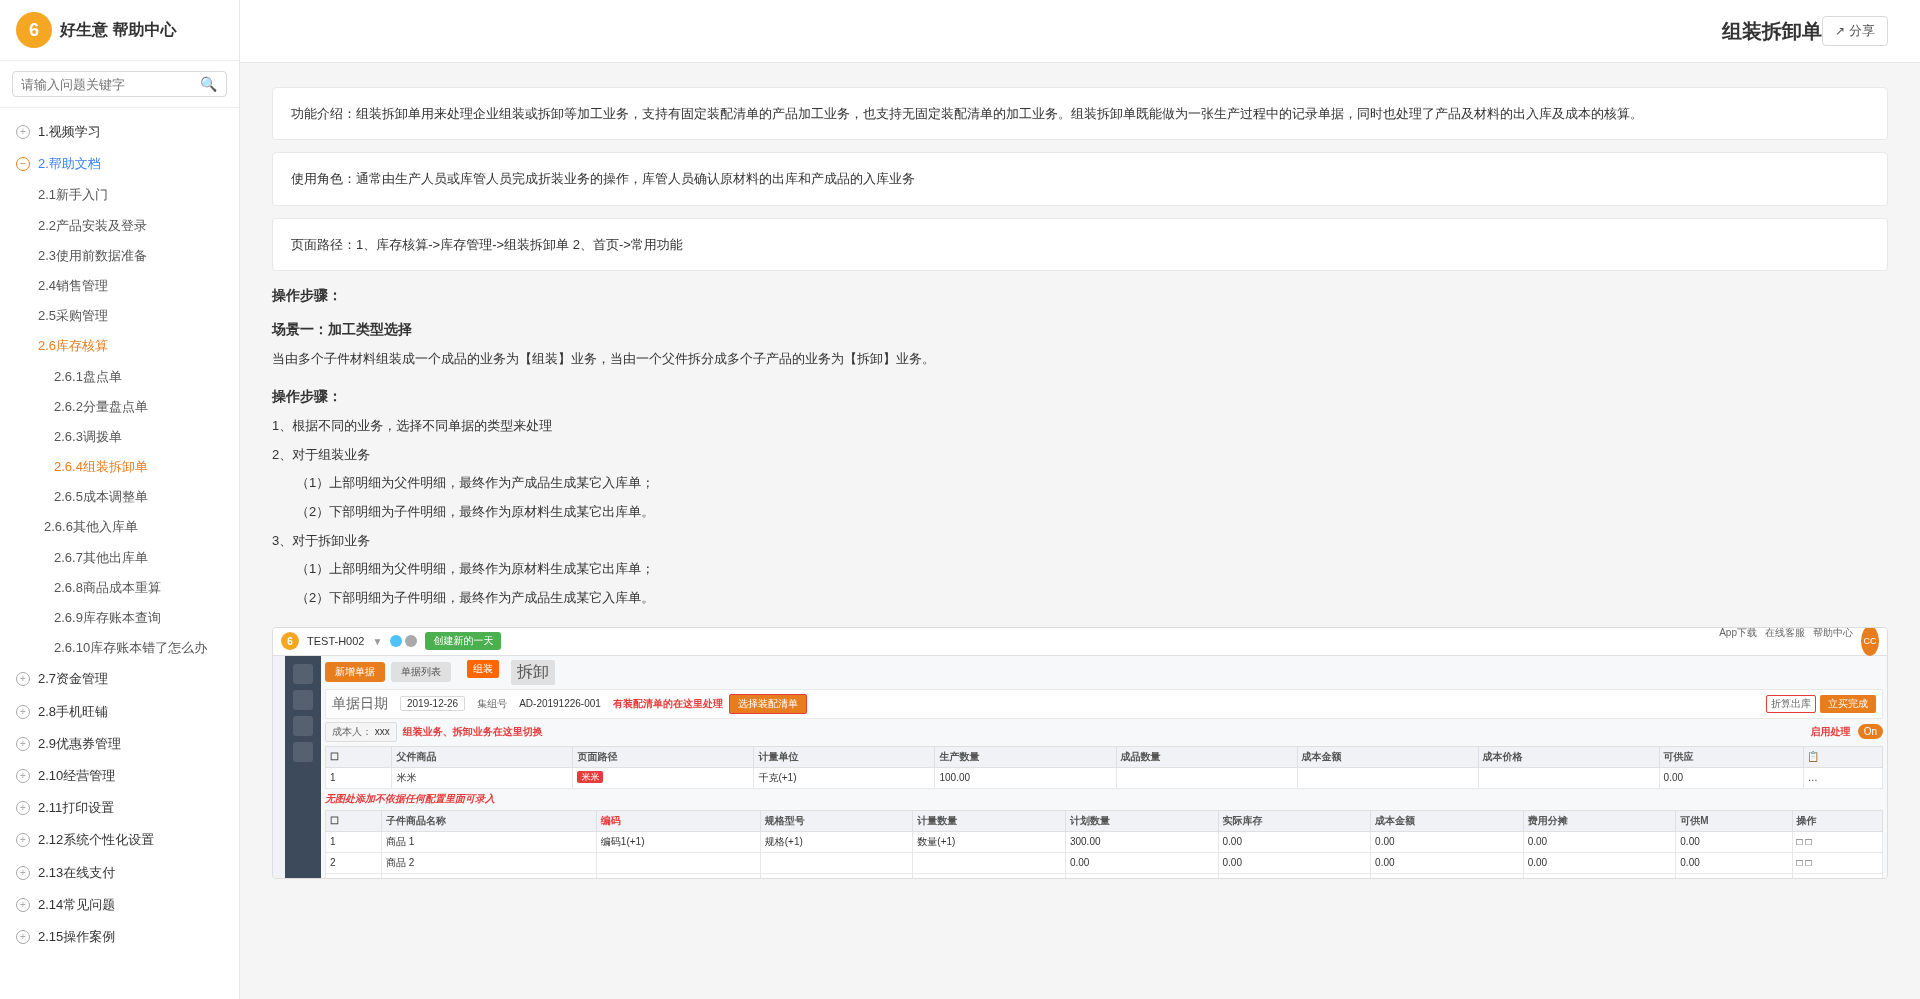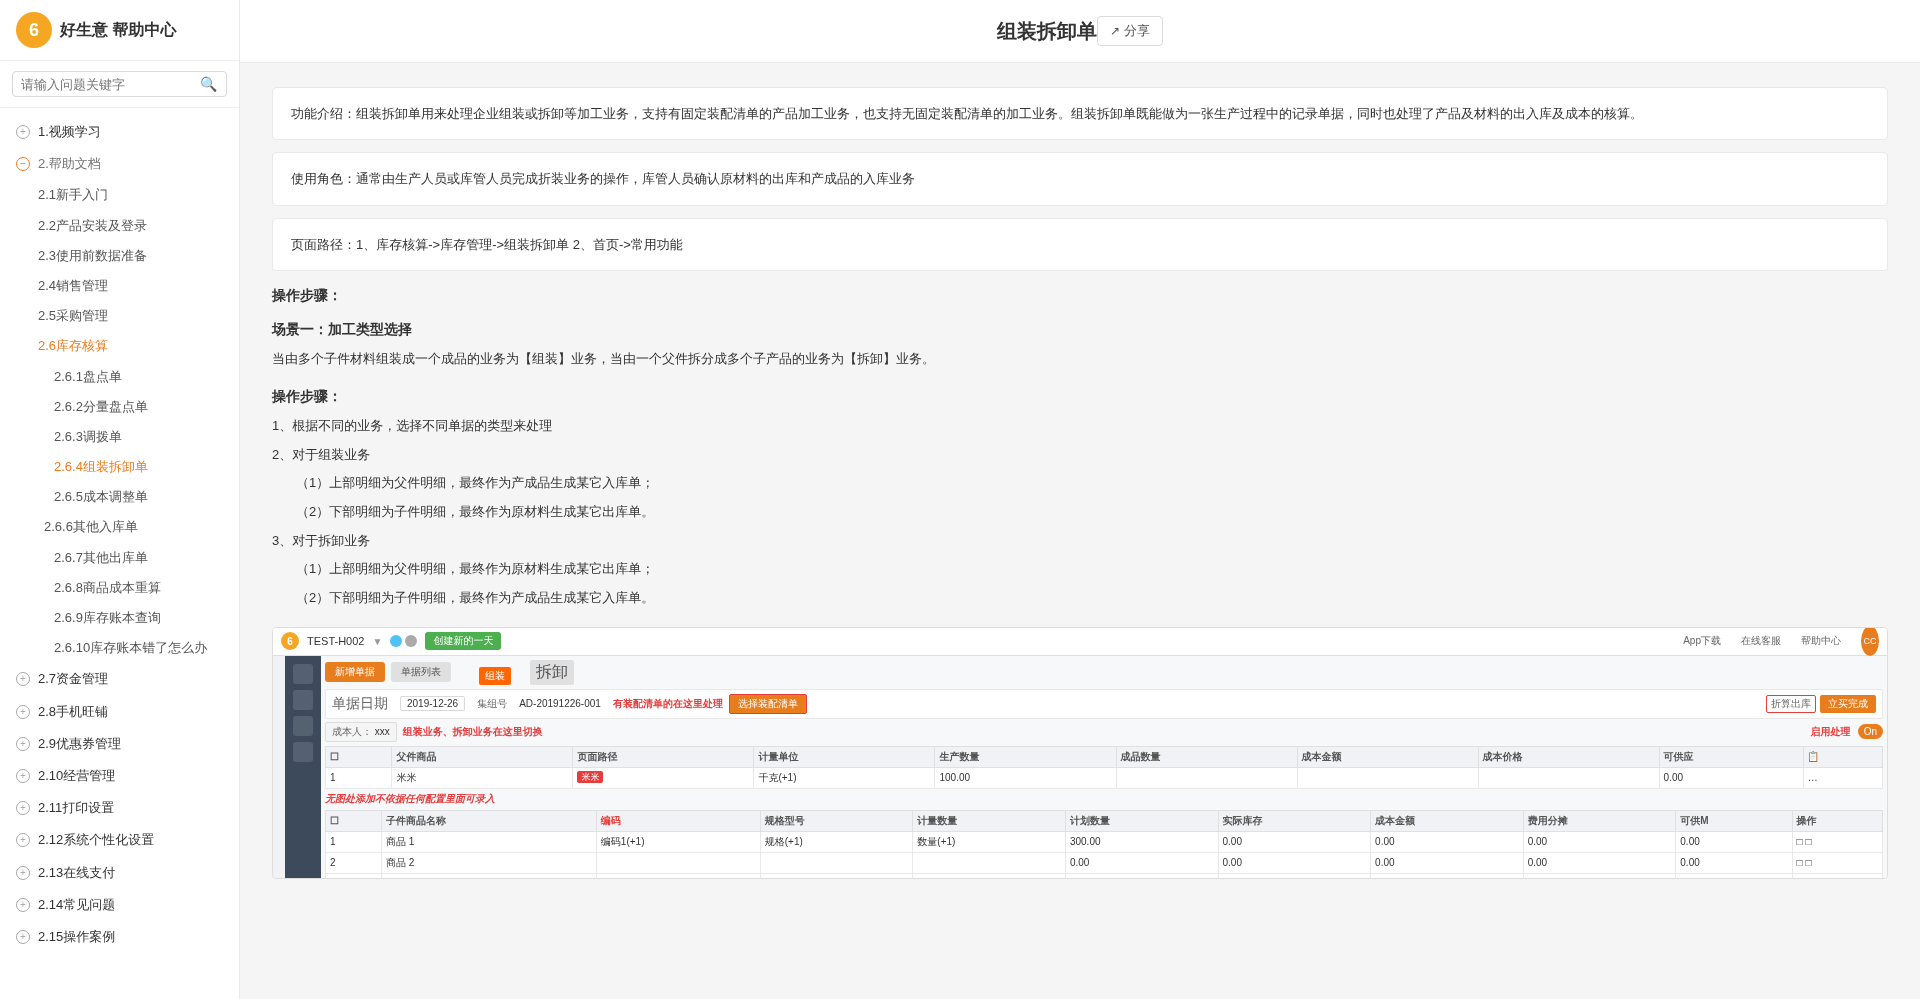--- a/index.html
+++ b/index.html
@@ -66,21 +66,21 @@
     }
     .nav-item .minus-icon {
       width: 14px; height: 14px;
       border: 1px solid #e87d1e; border-radius: 50%;
       display: flex; align-items: center; justify-content: center;
       font-size: 10px; color: #e87d1e;
       margin-right: 8px;
       flex-shrink: 0;
     }
     .nav-item.active { color: #e87d1e; }
-    .nav-item.active .nav-label { color: #737373; }
+    .nav-item.active .nav-label { color: #3b82f6; }
     .nav-sub-item {
       padding: 6px 16px 6px 38px;
       cursor: pointer;
       font-size: 13px;
       color: #555;
       line-height: 1.4;
     }
     .nav-sub-item.active { color: #e87d1e; }
 
     
@@ -90,21 +90,21 @@
       flex-direction: column;
       overflow: hidden;
       background: #f5f5f5;
     }
     .main-header {
       background: #fff;
       padding: 16px 32px;
       border-bottom: 1px solid #e8e8e8;
       display: flex;
       align-items: center;
-      justify-content: center;
+      justify-content: flex-end;
     }
     .page-title { font-size: 20px; font-weight: bold; color: #333; }
     .share-btn {
       display: flex; align-items: center; gap: 4px;
       border: 1px solid #d9d9d9; border-radius: 4px;
       padding: 5px 12px; background: #fff; cursor: pointer;
       font-size: 13px; color: #555;
     }
     .share-icon { font-size: 12px; }
     .content-area {
@@ -168,21 +168,21 @@
     .app-sim-topbar-logo {
       width: 18px; height: 18px; background: #f5a623; border-radius: 50%;
       display: flex; align-items: center; justify-content: center;
       color: #fff; font-size: 10px; font-weight: bold;
     }
     .app-sim-topbar-id { color: #333; font-size: 11px; }
     .app-sim-topbar-btn {
       background: #4CAF50; color: #fff; border-radius: 3px;
       padding: 2px 8px; font-size: 10px;
     }
-    .app-sim-topbar-right { margin-left: auto; display: flex; gap: 20px; color: #666; font-size: 10px; align-items: center; }
+    .app-sim-topbar-right { margin-left: auto; display: flex; gap: 8px; color: #666; font-size: 10px; }
     .app-sim-body {
       display: flex;
       height: calc(100% - 28px);
       padding-left: 12px;
     }
     .app-sim-sidebar {
       width: 36px; background: #3d4a5c;
       display: flex; flex-direction: column; align-items: center;
       padding-top: 8px; gap: 6px;
     }
@@ -365,21 +365,21 @@
             <div class="app-sim-sidebar-dot"></div>
             <div class="app-sim-sidebar-dot"></div>
           </div>
 
           <div class="app-sim-main">
 
             <div style="display:flex;align-items:center;gap:6px;margin-bottom:4px;">
               <div class="app-sim-tab active">新增单据</div>
               <div class="app-sim-tab">单据列表</div>
 
-              <div style="position:relative;margin-left:22px;display:flex;align-items:flex-end;gap:19px;">
+              <div style="position:relative;margin-left:10px;display:flex;align-items:flex-start;gap:12px;">
                 <div style="background:#ff6600;color:#fff;padding:2px 6px;font-size:10px;border-radius:2px;cursor:pointer;">组装</div>
                 <div style="background:#e0e0e0;color:#555;padding:2px 6px;font-size:16px;border-radius:2px;">拆卸</div>
               </div>
             </div>
 
             <div style="display:flex;align-items:center;gap:12px;background:#fff;padding:4px 6px;border-radius:2px;margin-bottom:3px;border:1px solid #e8e8e8;flex-wrap:wrap;">
               <span style="font-size:14px;color:#666;">单据日期</span>
               <span style="font-size:10px;color:#333;border:1px solid #d9d9d9;padding:1px 6px;border-radius:2px;">2019-12-26</span>
               <span style="font-size:10px;color:#666;">集组号</span>
               <span style="font-size:10px;color:#333;">AD-20191226-001</span>

